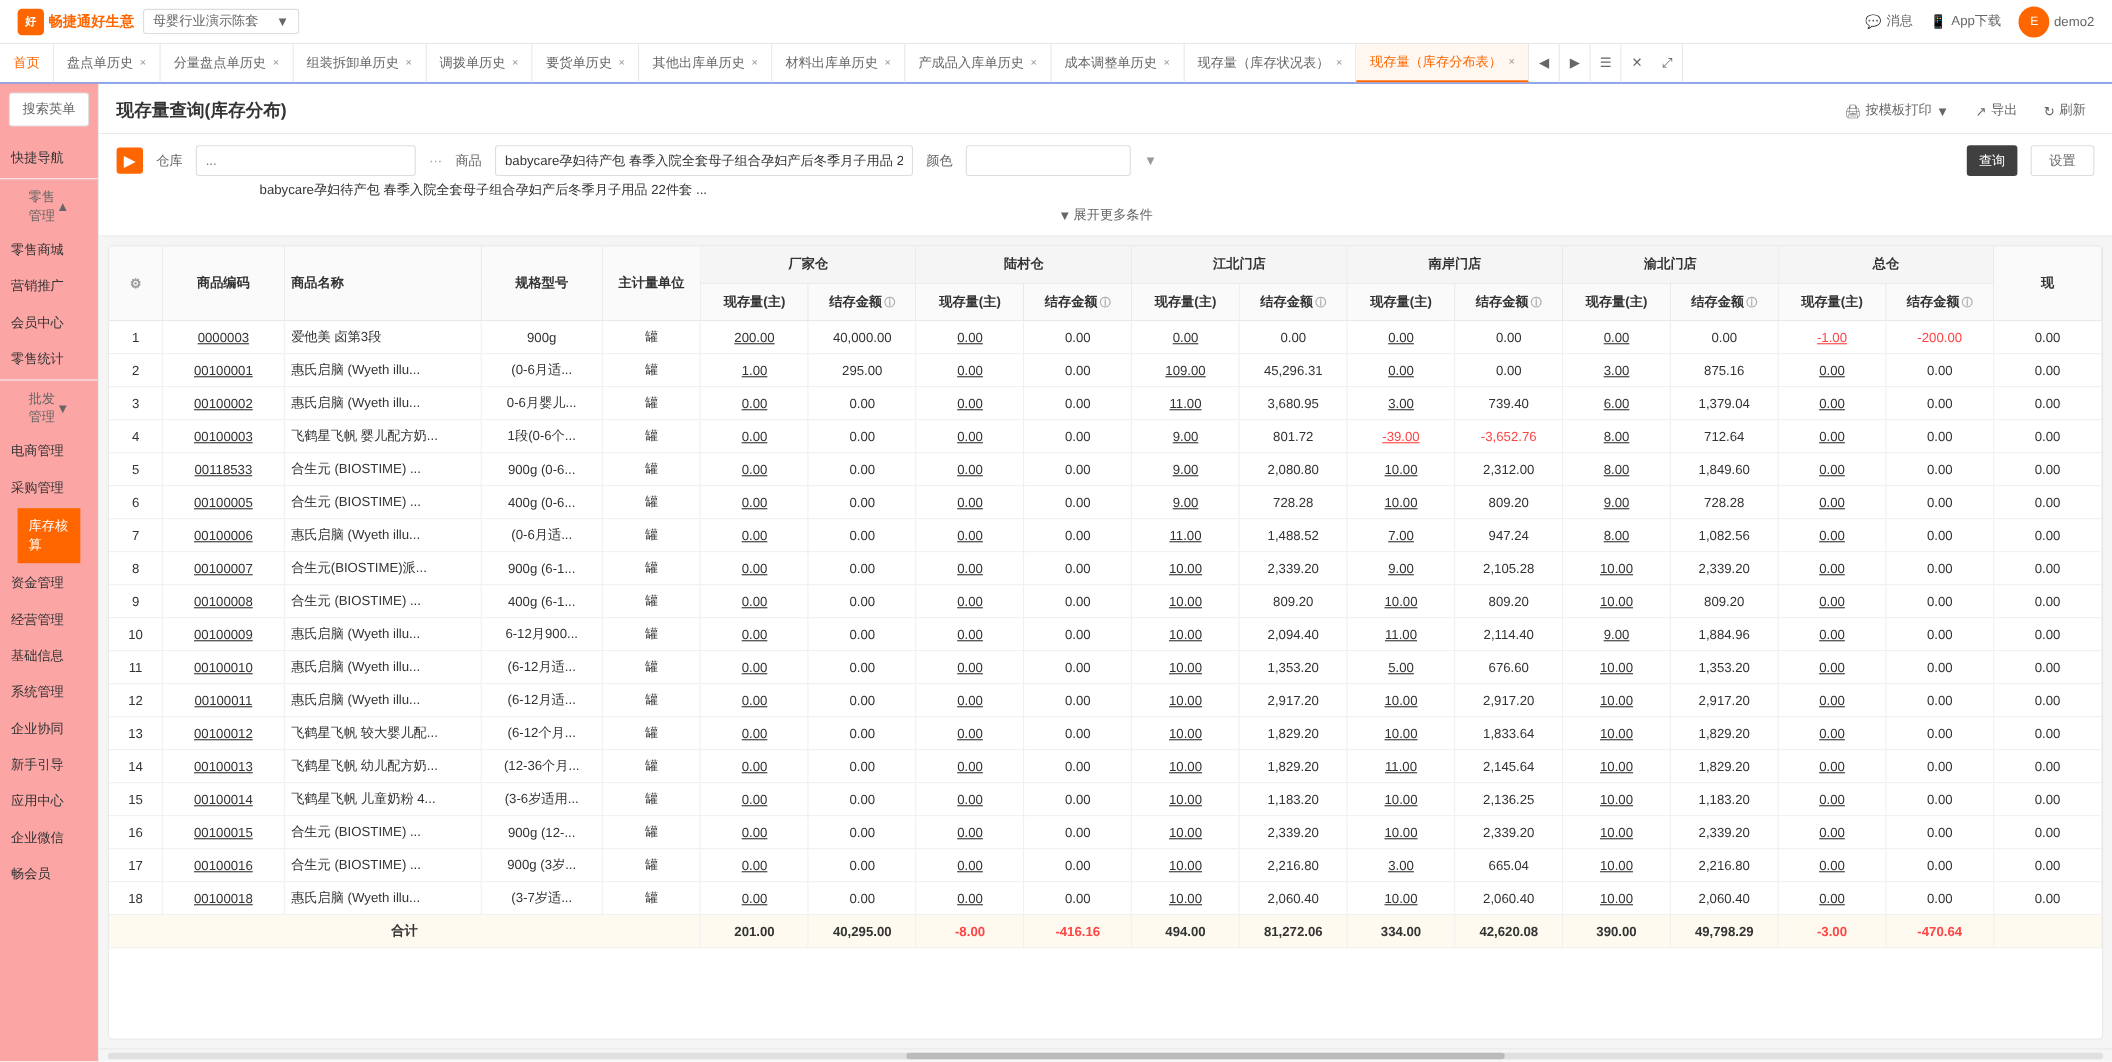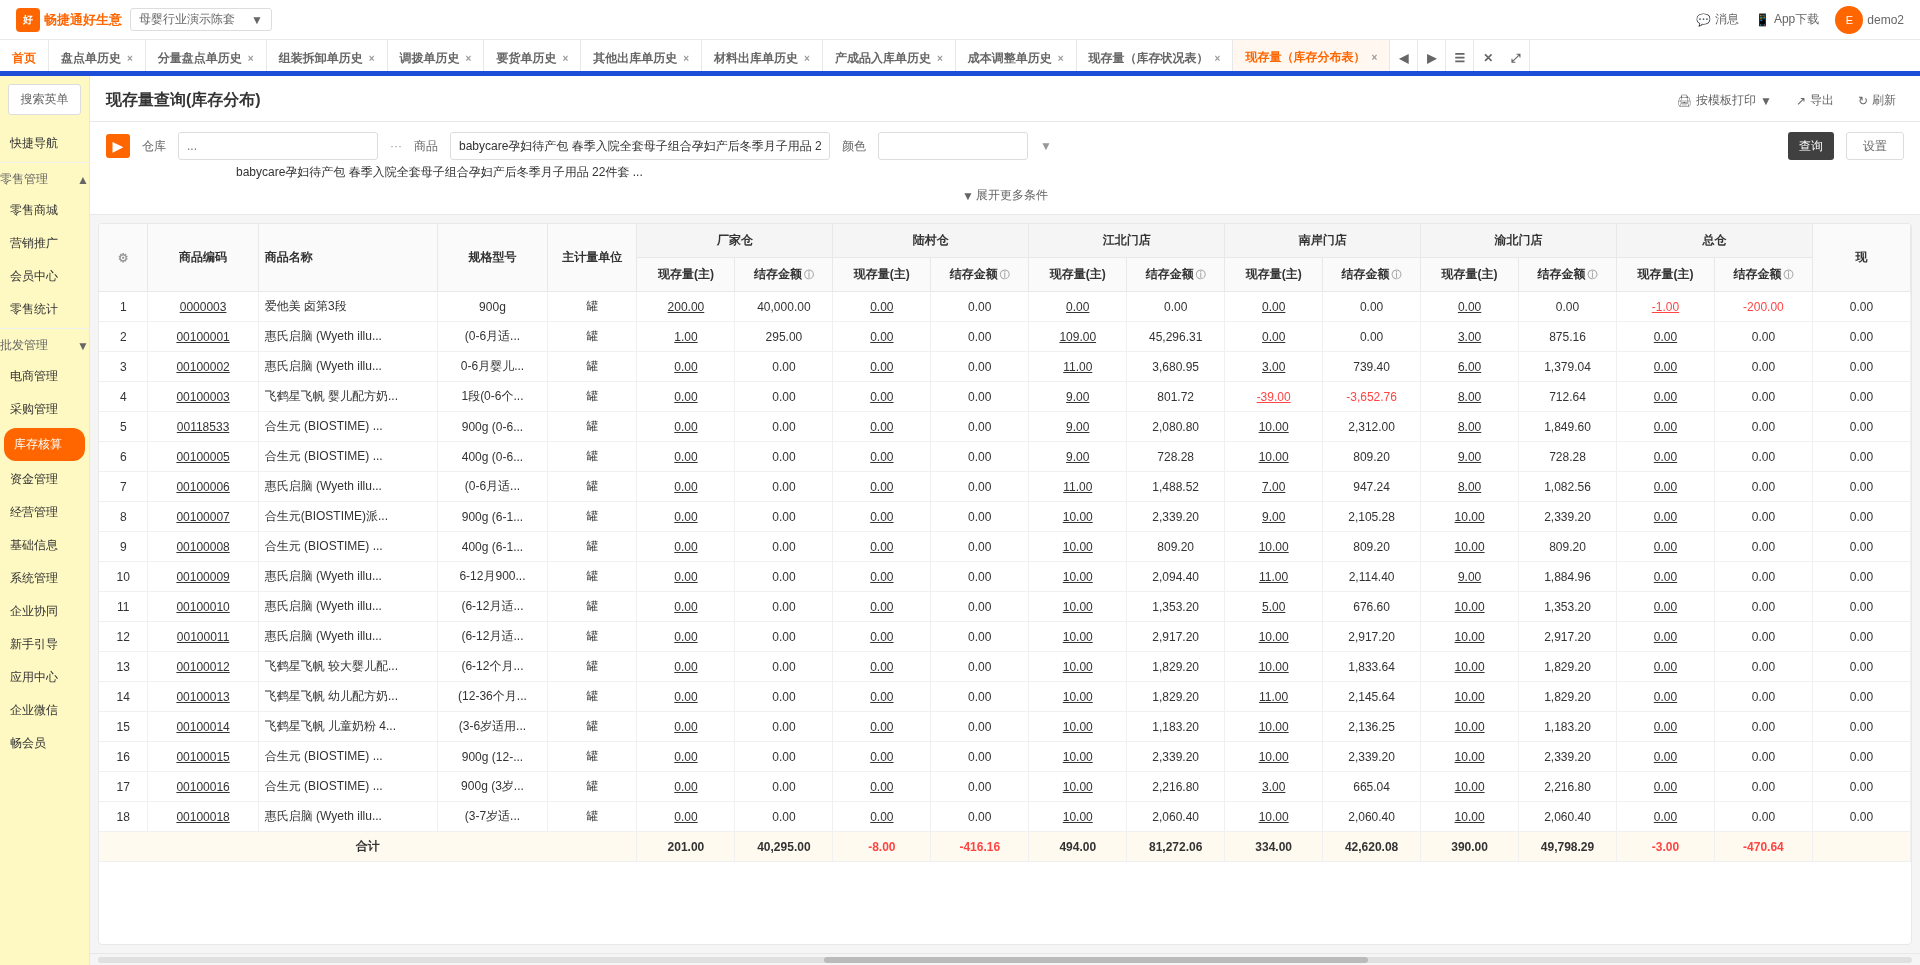--- a/index.html
+++ b/index.html
@@ -9,39 +9,39 @@
     .top-bar { height: 40px; background: #fff; display: flex; align-items: center; justify-content: space-between; padding: 0 16px; border-bottom: 1px solid #e8e8e8; }
     .top-bar-left { display: flex; align-items: center; gap: 8px; }
     .logo-area { display: flex; align-items: center; gap: 4px; color: #ff6600; font-weight: bold; font-size: 13px; }
     .logo-icon { width: 24px; height: 24px; background: #ff6600; border-radius: 4px; display: flex; align-items: center; justify-content: center; color: white; font-size: 10px; }
     .company-selector { display: flex; align-items: center; gap: 16px; color: #666; font-size: 12px; border: 1px solid #ddd; padding: 2px 8px; border-radius: 3px; cursor: pointer; }
     .top-bar-right { display: flex; align-items: center; gap: 16px; }
     .top-right-item { display: flex; align-items: center; gap: 4px; color: #666; font-size: 12px; cursor: pointer; }
     .avatar { width: 28px; height: 28px; border-radius: 50%; background: #ff6600; display: flex; align-items: center; justify-content: center; color: white; font-size: 11px; }
 
     
-    .tab-bar { height: 36px; background: #fff; display: flex; align-items: flex-start; border-bottom: 5px solid #1d4ed8; overflow: hidden; font-weight: bold; }
+    .tab-bar { height: 36px; background: #fff; display: flex; align-items: flex-end; border-bottom: 1px solid #1d4ed8; overflow: hidden; }
     .tab-item { display: flex; align-items: center; gap: 4px; padding: 0 12px; height: 36px; font-size: 12px; cursor: pointer; white-space: nowrap; border-right: 1px solid #e8e8e8; color: #666; flex-shrink: 0; }
     .tab-item.active { background: #fff7f0; color: #ff6600; border-bottom: 2px solid #ff6600; }
     .tab-item.home { color: #ff6600; }
     .tab-close { font-size: 10px; color: #999; cursor: pointer; margin-left: 2px; }
     .tab-nav-btn { width: 28px; height: 36px; display: flex; align-items: center; justify-content: center; border-right: 1px solid #e8e8e8; cursor: pointer; color: #666; flex-shrink: 0; }
     .tab-close-all { width: 28px; height: 36px; display: flex; align-items: center; justify-content: center; cursor: pointer; color: #666; flex-shrink: 0; }
 
     
     .main-layout { display: flex; height: calc(965px - 76px); }
 
     
-    .sidebar { width: 90px; background: #fef9c3; border-right: 1px solid #e8e8e8; overflow-y: auto; flex-shrink: 0; }
+    .sidebar { width: 90px; background: #fca5a5; border-right: 1px solid #e8e8e8; overflow-y: auto; flex-shrink: 0; }
     .sidebar-search { padding: 8px; }
     .sidebar-search-btn { width: 100%; padding: 6px 0; background: #fff; border: 1px solid #ddd; border-radius: 3px; color: #666; cursor: pointer; font-size: 12px; text-align: center; }
     .sidebar-nav { padding: 4px 0; }
     .sidebar-item { padding: 8px 10px; cursor: pointer; color: #333; font-size: 12px; display: flex; align-items: center; justify-content: space-between; }
-    .sidebar-item.active { background: #ff6600; color: white; border-radius: 12px; margin: 2px 4px; }
-    .sidebar-section { padding: 6px 0; color: #666; font-size: 12px; display: flex; align-items: center; justify-content: space-between; cursor: pointer; }
+    .sidebar-item.active { background: #ff6600; color: white; border-radius: 0; margin: 2px 16px; }
+    .sidebar-section { padding: 6px 26px; color: #666; font-size: 12px; display: flex; align-items: center; justify-content: space-between; cursor: pointer; }
     .sidebar-divider { height: 1px; background: #f0f0f0; margin: 2px 0; }
 
     
     .content { flex: 1; overflow: hidden; display: flex; flex-direction: column; }
     
     
     .page-header { padding: 12px 16px 8px; background: #fff; display: flex; align-items: center; justify-content: space-between; border-bottom: 1px solid #e8e8e8; }
     .page-title { font-size: 16px; font-weight: bold; color: #333; }
     .page-actions { display: flex; gap: 8px; align-items: center; }
     .action-btn { display: flex; align-items: center; gap: 4px; padding: 4px 8px; border: none; background: none; cursor: pointer; color: #666; font-size: 12px; }

